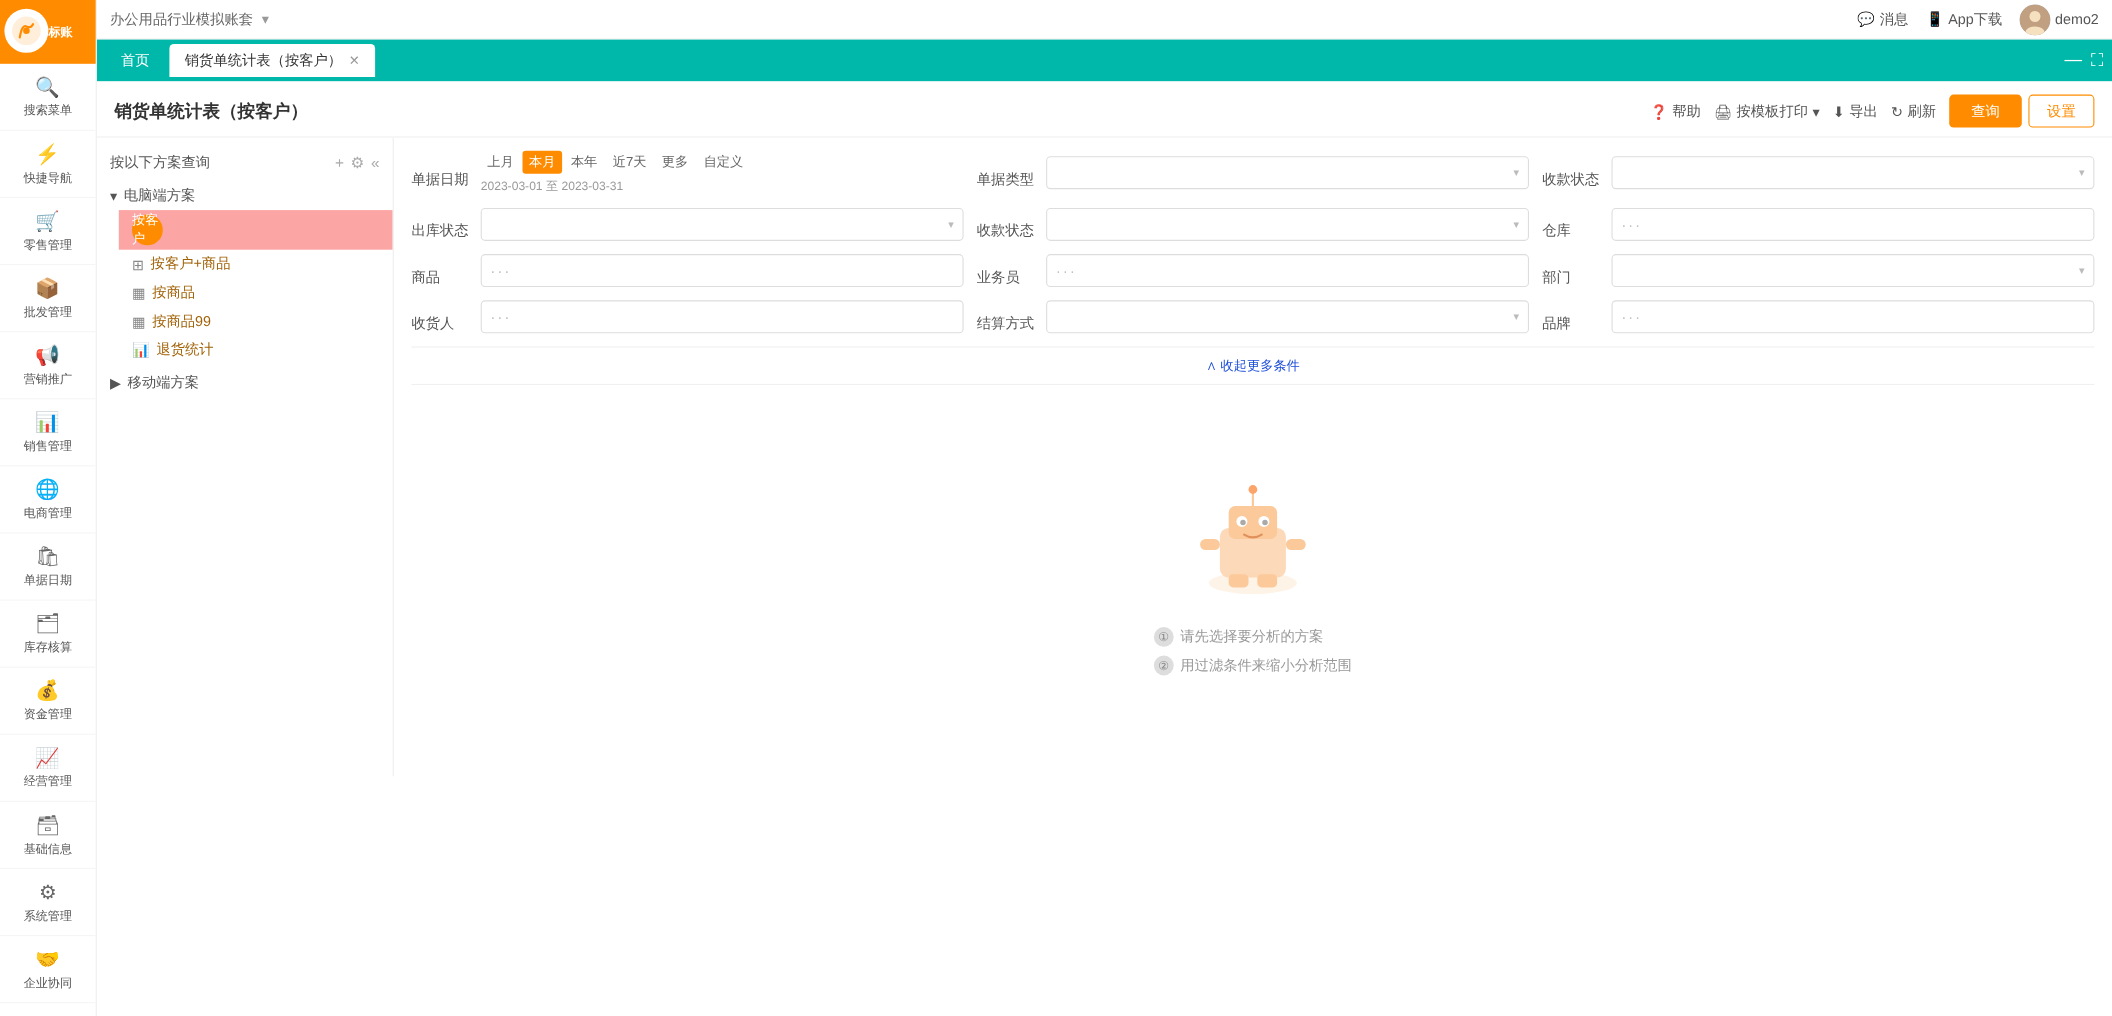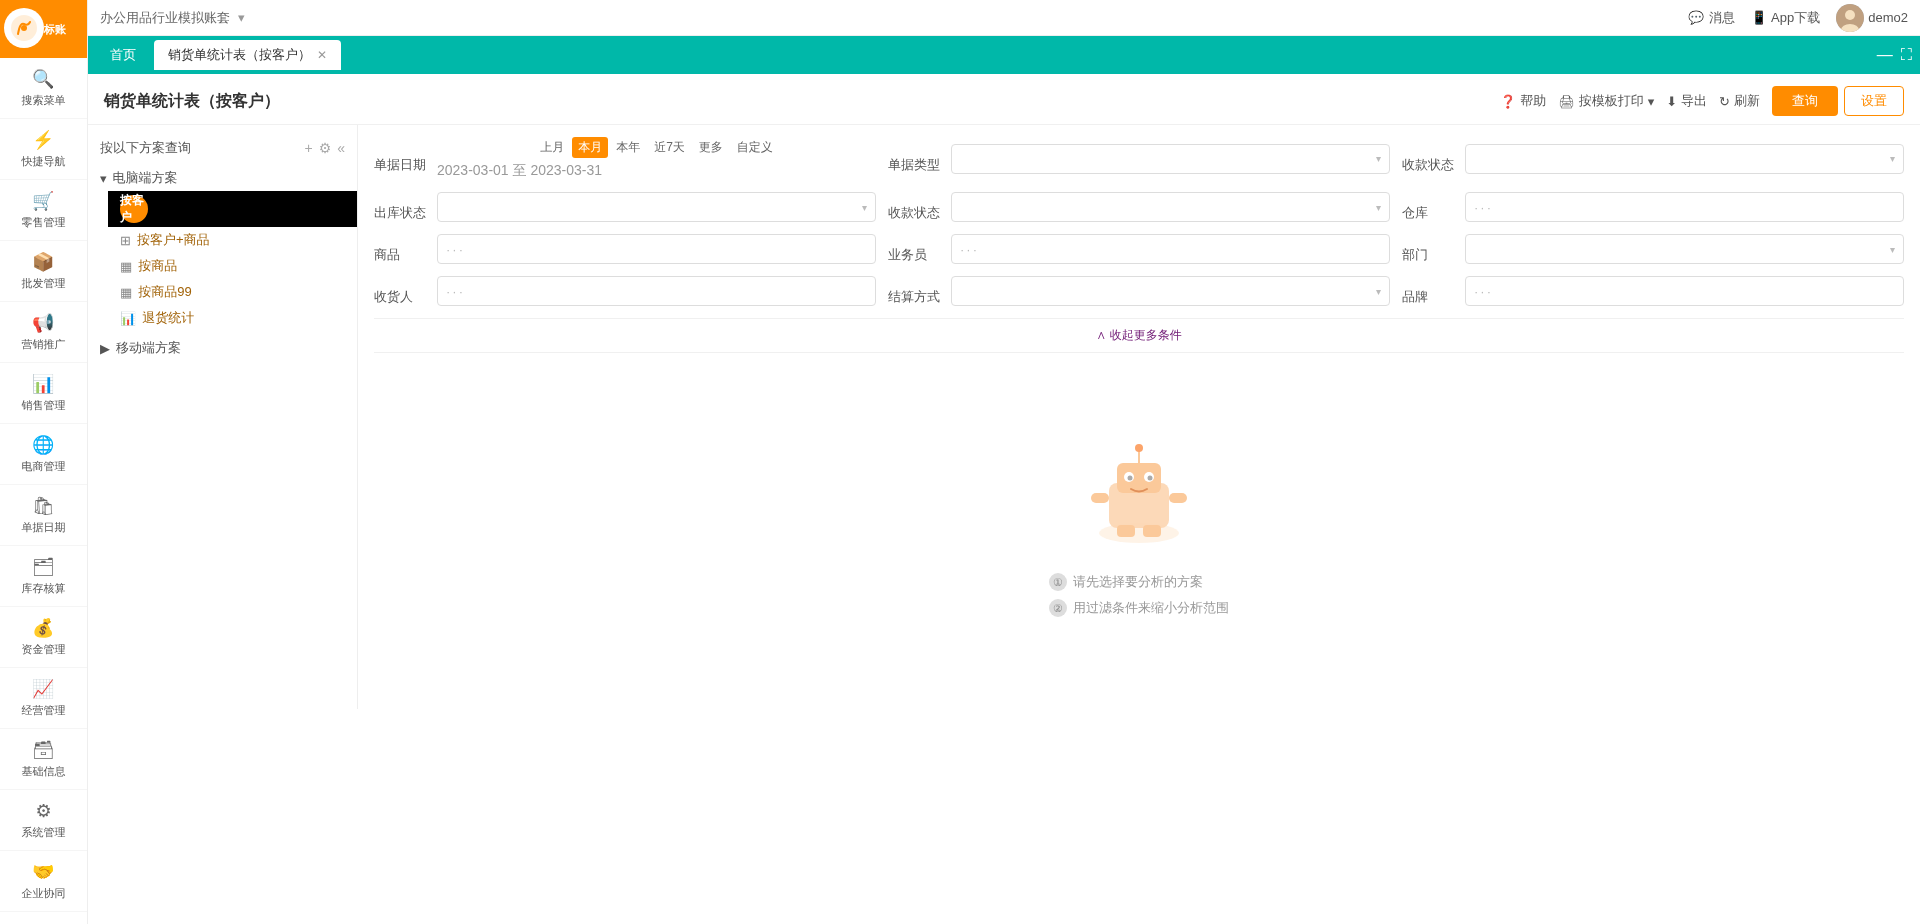--- a/index.html
+++ b/index.html
@@ -52,21 +52,21 @@
 
     
     .left-panel { width: 270px; border-right: 1px solid #eee; flex-shrink: 0; padding: 8px 0; overflow-y: auto; }
     .left-panel-header { display: flex; align-items: center; justify-content: space-between; padding: 6px 12px; }
     .left-panel-title { font-size: 13px; color: #555; }
     .left-panel-icons { display: flex; gap: 6px; }
     .left-panel-icon { color: #aaa; cursor: pointer; font-size: 14px; }
 
     
     .tree-node { padding: 4px 12px; display: flex; align-items: center; gap: 6px; cursor: pointer; }
-    .tree-node.active { background: #000000; font-weight: bold; }
+    .tree-node.active { background: #fca5a5; }
     .tree-node .tree-label { font-size: 13px; color: #a16207; }
     .tree-section { padding: 2px 0; }
     .tree-section-header { padding: 4px 12px; display: flex; align-items: center; gap: 6px; cursor: pointer; color: #555; font-size: 13px; }
     .tree-section-children { padding-left: 20px; }
     .tree-active-circle { width: 28px; height: 28px; background: #ff8c00; border-radius: 50%; display: flex; align-items: center; justify-content: center; color: #fff; font-size: 12px; flex-shrink: 0; }
 
     
     .right-panel { flex: 1; padding: 12px 16px; overflow-y: auto; }
 
     
@@ -74,27 +74,27 @@
     .filter-row { display: grid; grid-template-columns: 1fr 1fr 1fr; gap: 12px; margin-bottom: 12px; }
     .filter-item { display: flex; align-items: center; gap: 8px; }
     .filter-label { color: #555; font-size: 13px; white-space: nowrap; flex-shrink: 0; min-width: 55px; margin-top: 12px; }
     .filter-input { flex: 1; height: 30px; border: 1px solid #ddd; border-radius: 4px; padding: 0 8px; font-size: 13px; color: #333; background: #fff; display: flex; align-items: center; justify-content: space-between; cursor: pointer; }
     .filter-input .placeholder { color: #bbb; font-size: 13px; }
     .filter-input .dropdown-icon { color: #bbb; font-size: 10px; }
     .filter-input .dots { color: #bbb; letter-spacing: 2px; }
 
     
     .date-filter { flex: 1; }
-    .date-tabs { display: flex; align-items: center; gap: 2px; margin-bottom: 4px; justify-content: center; }
+    .date-tabs { display: flex; align-items: center; gap: 2px; margin-bottom: 4px; }
     .date-tab { padding: 2px 6px; font-size: 12px; color: #666; cursor: pointer; border-radius: 3px; }
     .date-tab.active { background: #ff8c00; color: #fff; border-radius: 3px; }
-    .date-range { font-size: 14px; color: #999; }
-
-    
-    .collapse-btn { text-align: center; padding: 8px; color: #701a75; font-size: 12px; cursor: pointer; border-top: 1px solid #f0f0f0; }
+    .date-range { font-size: 11px; color: #999; }
+
+    
+    .collapse-btn { text-align: center; padding: 8px; color: #1d4ed8; font-size: 12px; cursor: pointer; border-top: 1px solid #f0f0f0; }
 
     
     .empty-state { display: flex; flex-direction: column; align-items: center; justify-content: center; padding: 80px 0; gap: 20px; }
     .empty-icon { width: 120px; height: 120px; position: relative; }
     .empty-hints { display: flex; flex-direction: column; gap: 8px; color: #999; font-size: 13px; }
     .empty-hint { display: flex; align-items: center; gap: 6px; }
     .hint-num { width: 18px; height: 18px; border-radius: 50%; background: #ddd; display: flex; align-items: center; justify-content: center; font-size: 11px; color: #888; flex-shrink: 0; }
 
     
     .divider { height: 1px; background: #f0f0f0; margin: 0; }

